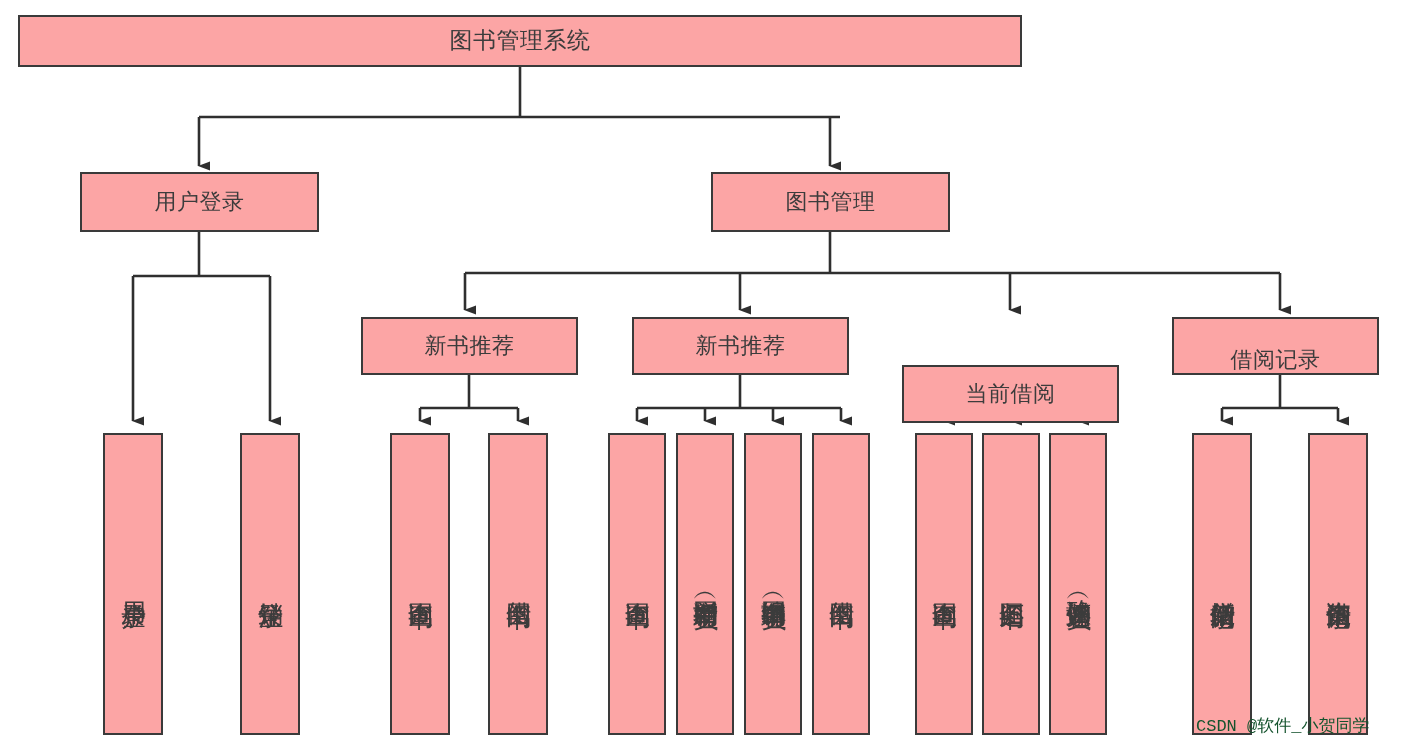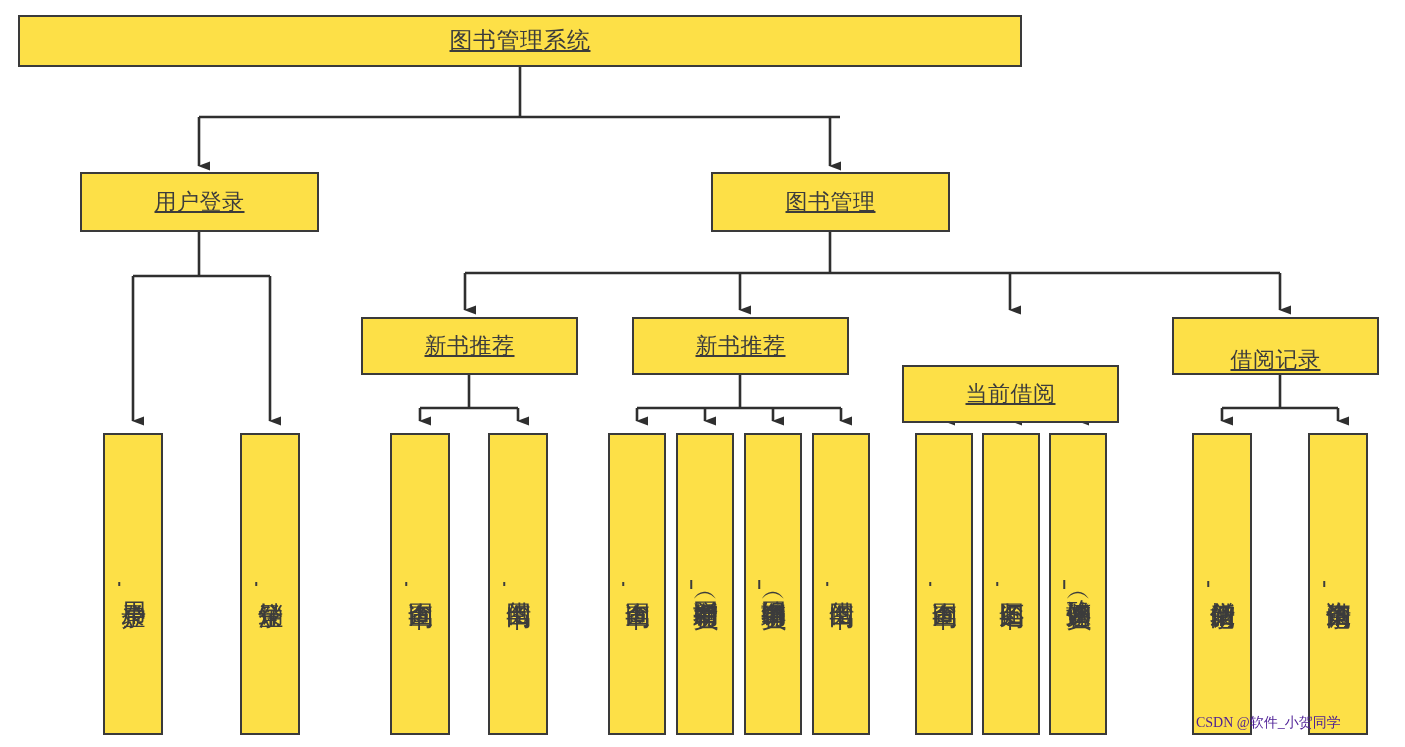--- a/index.html
+++ b/index.html
@@ -24,27 +24,26 @@
     position: absolute;
     left: 0;
     top: 0;
     width: 1405px;
     height: 747px;
     pointer-events: none;
   }
   .node {
     position: absolute;
     box-sizing: border-box;
-    background: #fde047;
+    background: #fca5a5;
     border: 2px solid #3a3a3a;
     display: flex;
     align-items: center;
     justify-content: center;
     color: #3c3c3c;
-    text-decoration: underline;
   }
   .node .label {
     display: block;
     text-align: center;
     line-height: 1.18;
     white-space: nowrap;
   }
   .node.horiz .label {
     font-size: 22px;
     letter-spacing: 0.5px;
@@ -63,24 +62,24 @@
     line-height: 1.06;
     letter-spacing: 1px;
     white-space: nowrap;
     max-height: 280px;
   }
   .node.vert.tall .label {
     max-height: 286px;
   }
   .watermark {
     position: absolute;
-    color: #4c1d95;
-    font-size: 14px;
+    color: #14532d;
+    font-size: 17px;
     white-space: nowrap;
-    font-family: Liberation Serif, serif;
+    font-family: Liberation Mono, monospace;
   }
 </style>
 </head>
 <body>
 
 <div id="diagram-root">
 
   <svg class="edges" viewBox="0 0 1405 747">
     <defs>
       <marker id="arrowhead" markerWidth="10" markerHeight="12" refX="5" refY="11" orient="auto" markerUnits="userSpaceOnUse">

